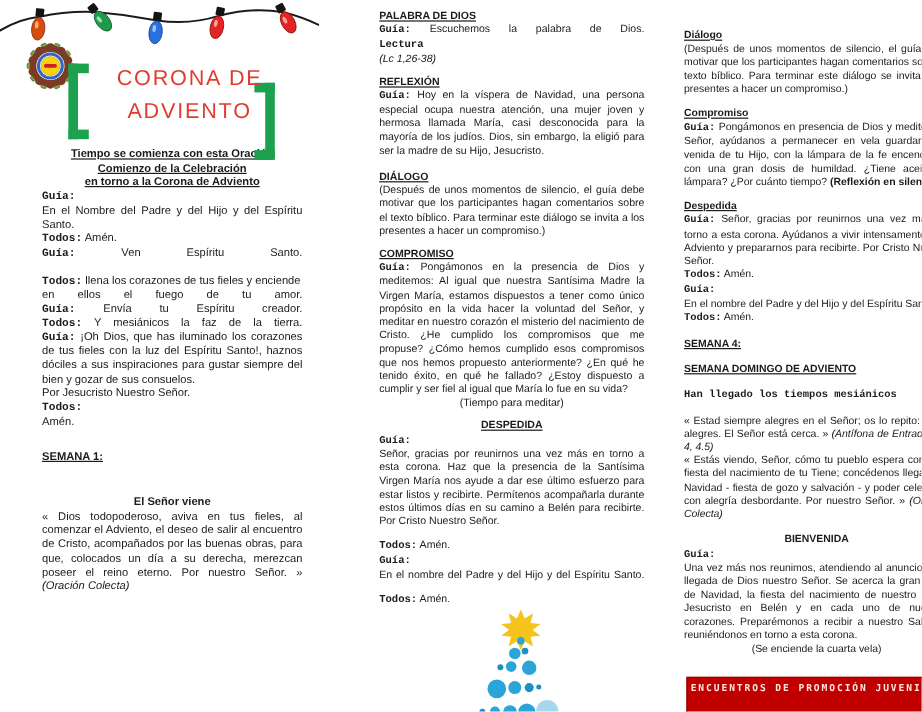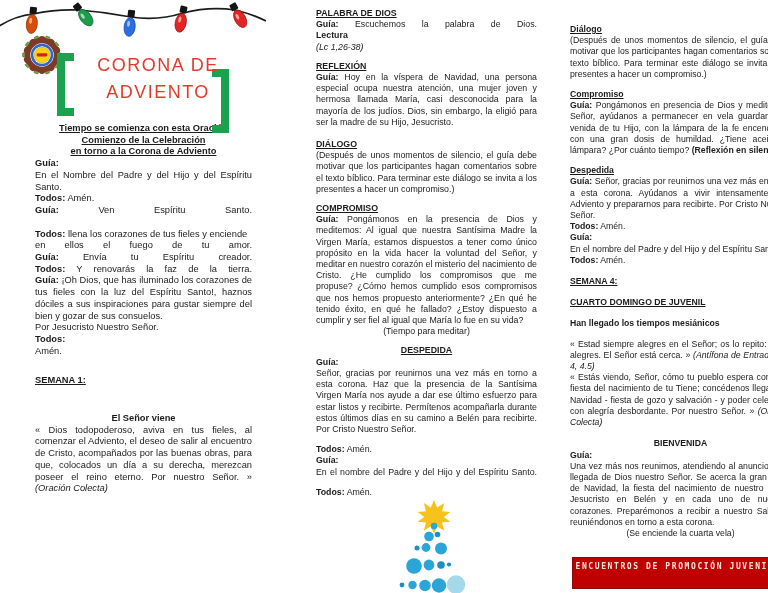--- a/index.html
+++ b/index.html
@@ -19,21 +19,21 @@
   .col3{width:221px;font-size:8.7px;line-height:11.2px;padding-top:24px;}
 
   .blk{margin:0;}
   .h-underline{font-weight:700;text-decoration:underline;}
   .h-center-underline{font-weight:700;text-decoration:underline;text-align:center;}
   .h-center{font-weight:700;text-align:center;}
   .para{text-align:justify;}
   .line{}
   .center{text-align:center;}
   .stretch{text-align:justify;-moz-text-align-last:justify;text-align-last:justify;}
-  .lbl{font-weight:700;}
+  .lbl{font-weight:700;font-family:Liberation Mono, monospace;}
   .blk i{font-style:italic;text-align:right;}
   .gap{width:100%;}
 
   
   .deco-header{position:absolute;left:0;top:0;width:270px;height:140px;}
   .lights{position:absolute;left:0;top:0;}
   .epj-logo{position:absolute;left:19px;top:32px;}
   .title{
     position:absolute;left:93px;top:52px;width:130px;
     text-align:center;font-size:18px;line-height:27px;
@@ -149,21 +149,21 @@
         <div class="blk h-center-underline"><span>Comienzo de la Celebración</span></div>
         <div class="blk h-center-underline"><span>en torno a la Corona de Adviento</span></div>
         <div class="blk line"><span class="lbl">Guía:</span></div>
         <div class="blk para"><span>En el Nombre del Padre y del Hijo y del Espíritu Santo.</span></div>
         <div class="blk line"><span class="lbl">Todos:</span> <span>Amén.</span></div>
         <div class="blk stretch"><span class="lbl">Guía:</span> <span>Ven Espíritu Santo.</span></div>
         <div class="gap" style="height: 12px;"></div>
         <div class="blk para"><span class="lbl">Todos:</span> <span>llena los corazones de tus fieles y enciende</span></div>
         <div class="blk stretch"><span>en ellos el fuego de tu amor.</span></div>
         <div class="blk stretch"><span class="lbl">Guía:</span> <span>Envía tu Espíritu creador.</span></div>
-        <div class="blk stretch"><span class="lbl">Todos:</span> <span>Y renovarás la faz de la tierra.</span></div>
+        <div class="blk stretch"><span class="lbl">Todos:</span> <span>Y mesiánicos la faz de la tierra.</span></div>
         <div class="blk para"><span class="lbl">Guía:</span> <span>¡Oh Dios, que has iluminado los corazones de tus fieles con la luz del Espíritu Santo!, haznos dóciles a sus inspiraciones para gustar siempre del bien y gozar de sus consuelos.</span></div>
         <div class="blk line"><span>Por Jesucristo Nuestro Señor.</span></div>
         <div class="blk line"><span class="lbl">Todos:</span></div>
         <div class="blk line"><span>Amén.</span></div>
         <div class="gap" style="height: 18px;"></div>
         <div class="blk h-underline"><span>SEMANA 1:</span></div>
         <div class="gap" style="height: 13px;"></div>
         <div class="gap" style="height: 13px;"></div>
         <div class="blk h-center"><span>El Señor viene</span></div>
         <div class="blk para"><span>« Dios todopoderoso, aviva en tus fieles, al comenzar el Adviento, el deseo de salir al encuentro de Cristo, acompañados por las buenas obras, para que, colocados un día a su derecha, merezcan poseer el reino eterno. Por nuestro Señor. »</span> <i>(Oración Colecta)</i></div>
@@ -227,21 +227,21 @@
         <div class="gap" style="height: 9px;"></div>
         <div class="blk h-underline"><span>Despedida</span></div>
         <div class="blk para"><span class="lbl">Guía:</span> <span>Señor, gracias por reunirnos una vez más en torno a esta corona. Ayúdanos a vivir intensamente este Adviento y prepararnos para recibirte. Por Cristo Nuestro Señor.</span></div>
         <div class="blk line"><span class="lbl">Todos:</span> <span>Amén.</span></div>
         <div class="blk line"><span class="lbl">Guía:</span></div>
         <div class="blk line"><span>En el nombre del Padre y del Hijo y del Espíritu Santo.</span></div>
         <div class="blk line"><span class="lbl">Todos:</span> <span>Amén.</span></div>
         <div class="gap" style="height: 10px;"></div>
         <div class="blk h-underline"><span>SEMANA 4:</span></div>
         <div class="gap" style="height: 10px;"></div>
-        <div class="blk h-underline"><span>CUARTO DOMINGO DE JUVENIL</span></div>
+        <div class="blk h-underline"><span>SEMANA DOMINGO DE ADVIENTO</span></div>
         <div class="gap" style="height: 10px;"></div>
         <div class="blk line"><span class="lbl">Han llegado los tiempos mesiánicos</span></div>
         <div class="gap" style="height: 9px;"></div>
         <div class="blk para"><span>« Estad siempre alegres en el Señor; os lo repito: estad alegres. El Señor está cerca. »</span> <i>(Antífona de Entrada, Flp 4, 4.5)</i></div>
         <div class="blk para"><span>« Estás viendo, Señor, cómo tu pueblo espera con fe la fiesta del nacimiento de tu Tiene; concédenos llegar a la Navidad - fiesta de gozo y salvación - y poder celebrarla con alegría desbordante. Por nuestro Señor. »</span> <i>(Oración Colecta)</i></div>
         <div class="gap" style="height: 10px;"></div>
         <div class="blk h-center"><span>BIENVENIDA</span></div>
         <div class="blk line"><span class="lbl">Guía:</span></div>
         <div class="blk para"><span>Una vez más nos reunimos, atendiendo al anuncio de la llegada de Dios nuestro Señor. Se acerca la gran fiesta de Navidad, la fiesta del nacimiento de nuestro Señor Jesucristo en Belén y en cada uno de nuestros corazones. Preparémonos a recibir a nuestro Salvador reuniéndonos en torno a esta corona.</span></div>
         <div class="blk center"><span>(Se enciende la cuarta vela)</span></div>

